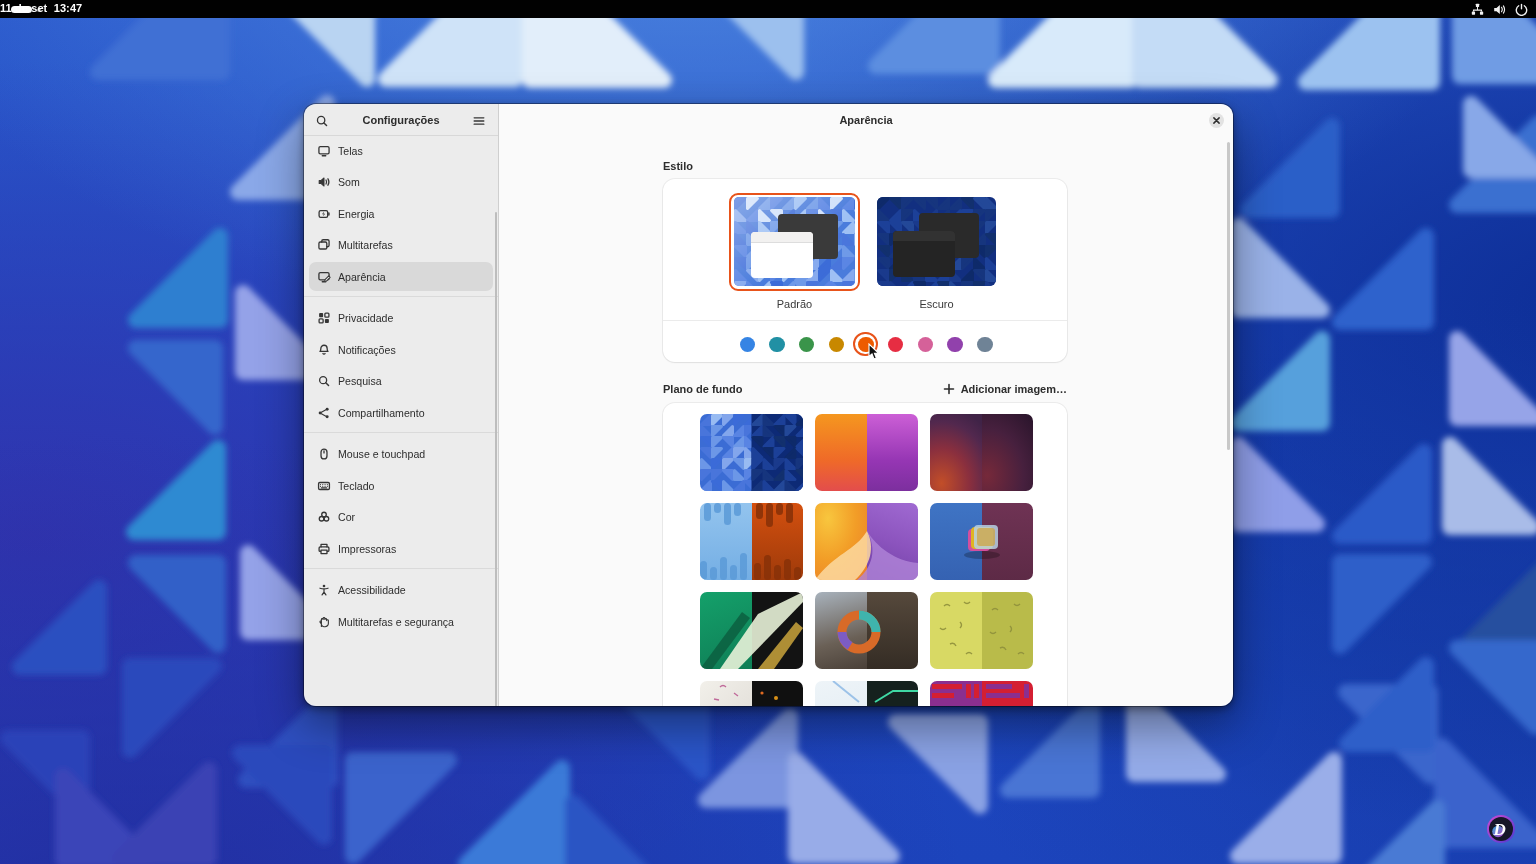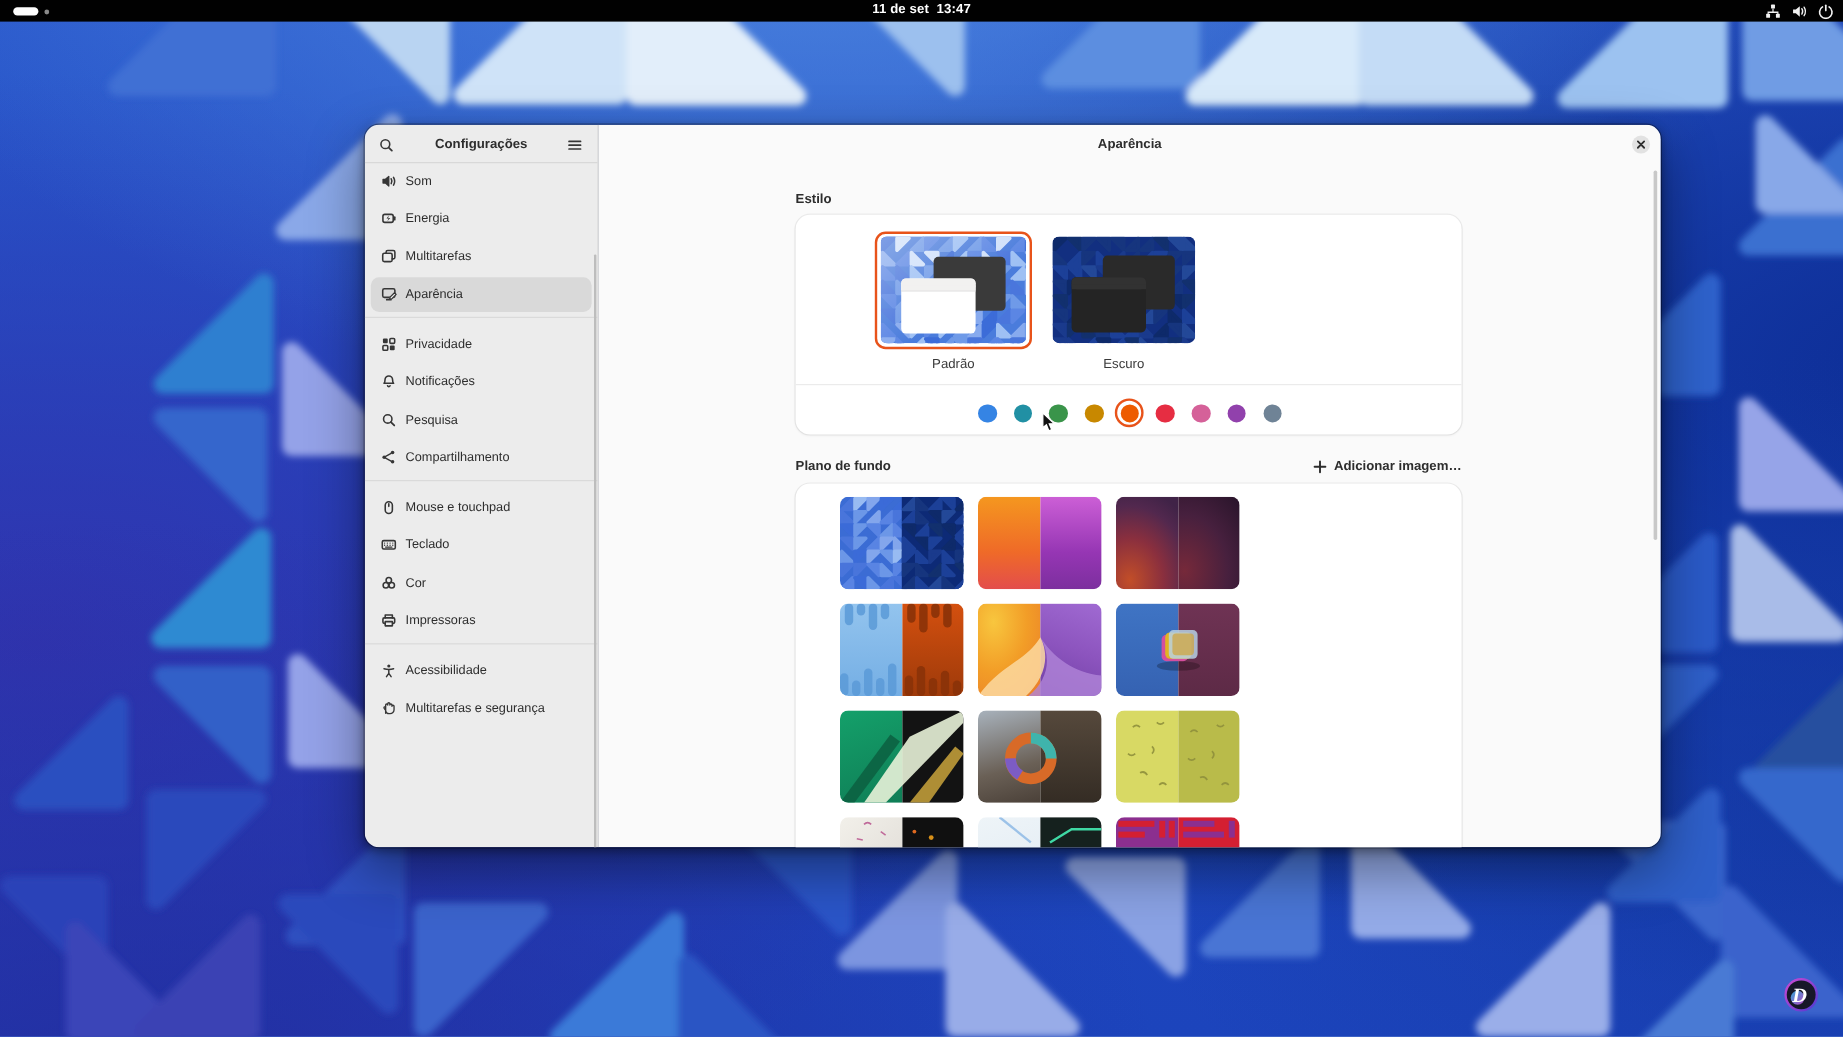--- a/index.html
+++ b/index.html
@@ -1,25 +1,25 @@
 <!DOCTYPE html>
 <html><head><meta charset="utf-8"><style>
 * { margin:0; padding:0; box-sizing:border-box; }
 html,body { width:1536px; height:864px; overflow:hidden; font-family:"Liberation Sans",sans-serif; }
 #stage { position:relative; width:1536px; height:864px; background:#1243b6; overflow:hidden; }
 
 
 #topbar { position:absolute; left:0; top:0; width:100%; height:18px; background:#010101; z-index:30; }
 #pill { position:absolute; left:11px; top:5.5px; width:21px; height:7px; border-radius:4px; background:#fdfdfd; }
 #wdot { position:absolute; left:37px; top:7.5px; width:4px; height:4px; border-radius:50%; background:#8a8a8a; }
-#clock { position:absolute; left:0; right:0; top:0; height:18px; text-align:center; color:#fff; font-size:11px; font-weight:bold; line-height:17px; letter-spacing:0.1px; }
+#clock { position:absolute; left:0; right:0; top:0; height:18px; color:#fff; font-size:11px; font-weight:bold; line-height:17px; letter-spacing:0.1px; }
 #sysics { position:absolute; right:8px; top:2px; height:14px; display:flex; gap:9px; align-items:center; }
 
 
-#win { position:absolute; left:304px; top:104px; width:1080px; height:602px; border-radius:12px;
+#win { position:absolute; left:304px; top:104px; width:929px; height:602px; border-radius:12px;
   box-shadow:0 3px 9px rgba(0,0,0,0.4), 0 18px 46px rgba(0,0,0,0.42), 0 0 0 1px rgba(0,0,0,0.35);
   overflow:hidden; z-index:20; display:flex; }
 #sidebar { width:195px; background:#ececec; border-right:1px solid #cfcfcf; position:relative; }
 #sbhead { height:32px; border-bottom:1px solid #d8d8d8; position:relative; }
 #sbtitle { text-align:center; line-height:32px; font-weight:bold; font-size:11px; color:#2d2d2d; }
 .hic { position:absolute; top:9.5px; }
 #sblist { padding:0 5px; }
 .row { height:29px; margin-bottom:2.5px; border-radius:7px; display:flex; align-items:center; padding-left:8px; }
 .row.sel { background:#d9d9d9; }
 .ric { width:14px; height:14px; display:inline-flex; }
@@ -181,20 +181,29 @@
             </svg>
           </span>
    <div id="sbtitle">Configurações</div>
    <span class="hic" style="right:12px">
             <svg width="14" height="14" viewBox="0 0 16 16" fill="none" stroke="#363636" stroke-width="1.5" stroke-linecap="round" stroke-linejoin="round">
               <path d="M2.5 4.4 h11 M2.5 8 h11 M2.5 11.6 h11" stroke-width="1.6"></path>
             </svg>
           </span>
   </div>
   <div id="sblist">
+<div class="row">
+            <span class="ric">
+              <svg width="14" height="14" viewBox="0 0 16 16" fill="none" stroke="#363636" stroke-width="1.5" stroke-linecap="round" stroke-linejoin="round">
+                <rect x="2.2" y="3" width="11.6" height="8.2" rx="1.6"></rect>
+                <path d="M6 13.4 h4" stroke-width="1.6"></path>
+              </svg>
+            </span>
+            <span class="rtx">Telas</span>
+          </div>
 <div class="row">
             <span class="ric">
               <svg width="14" height="14" viewBox="0 0 16 16" fill="none" stroke="#363636" stroke-width="1.5" stroke-linecap="round" stroke-linejoin="round">
                 <path d="M2.5 6.2 h2.3 L8 3.4 v9.2 L4.8 9.8 H2.5 Z" fill="#363636" stroke-width="1.2"></path>
                 <path d="M10.3 5.7 q1.4 2.3 0 4.6 M12.5 4.3 q2.2 3.7 0 7.4"></path>
               </svg>
             </span>
             <span class="rtx">Som</span>
           </div>
 <div class="row">

